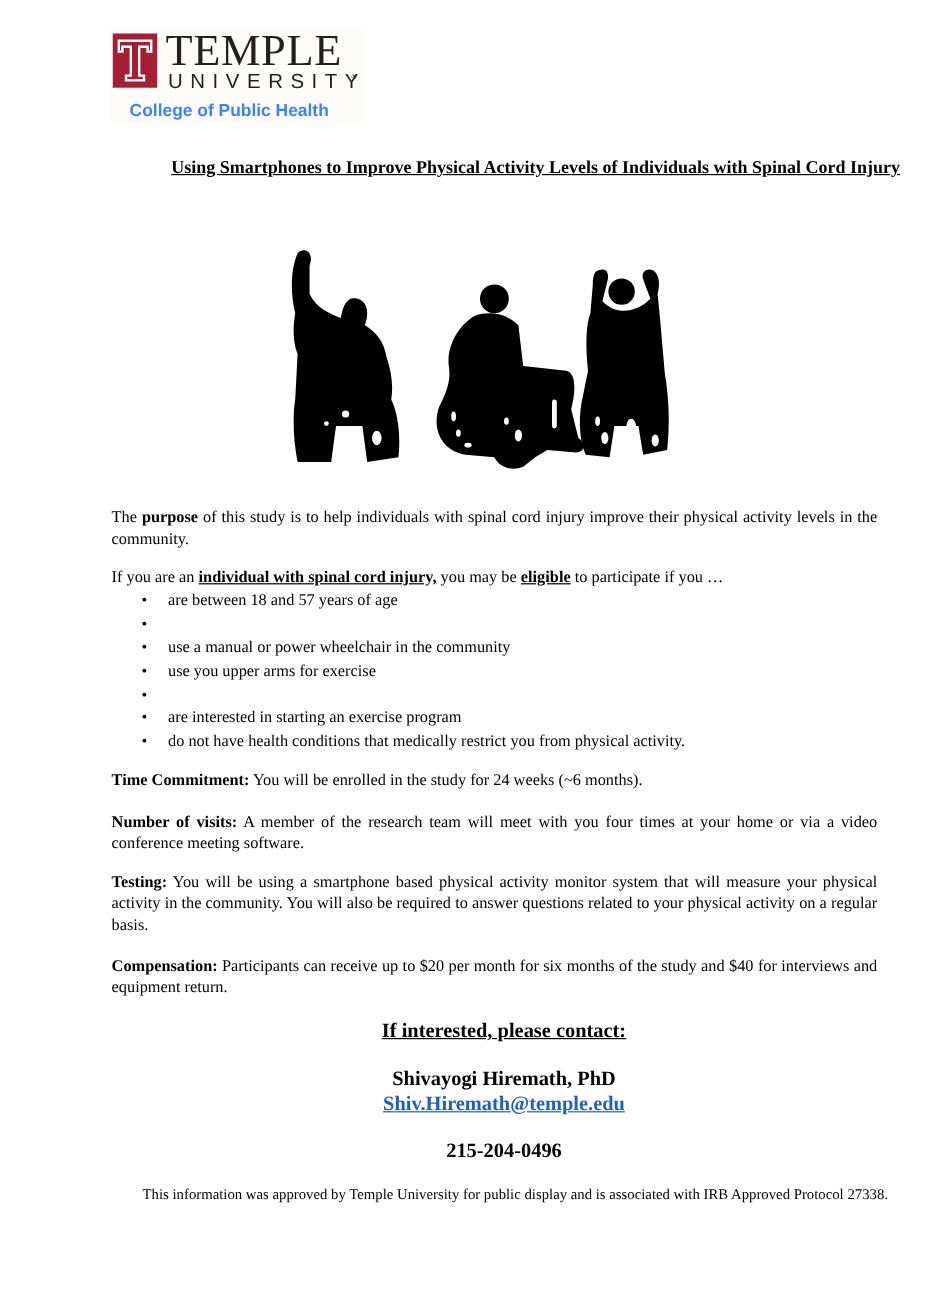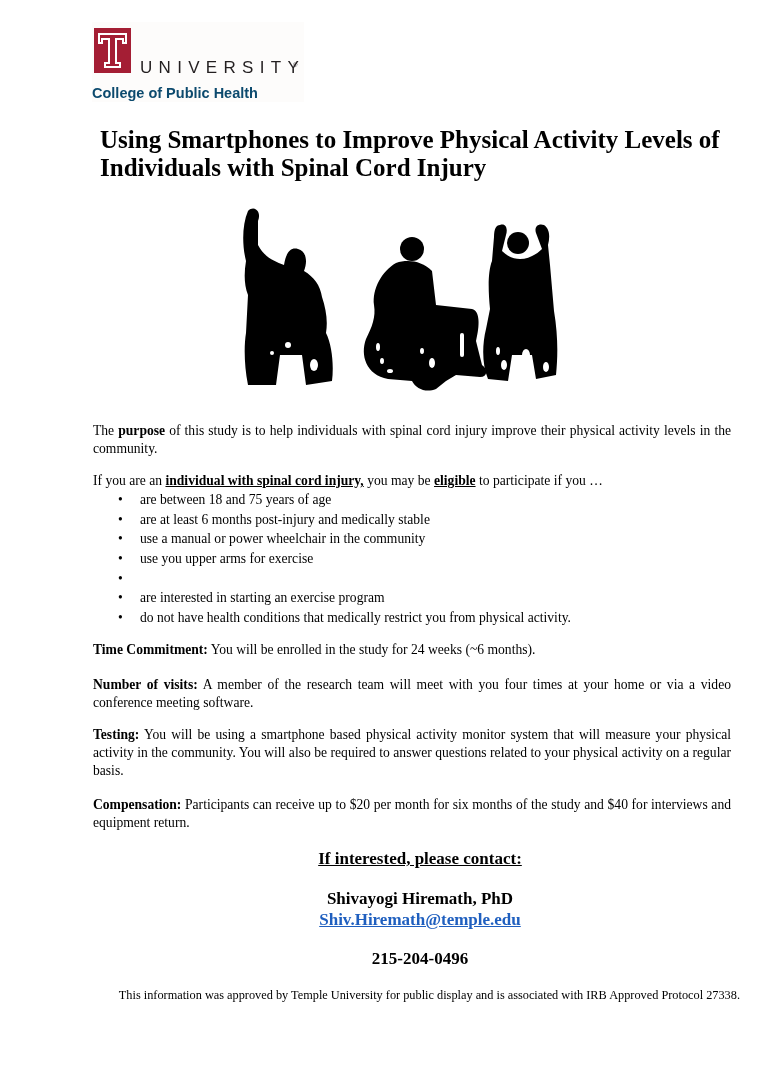--- a/index.html
+++ b/index.html
@@ -7,23 +7,23 @@
       width: 779px; height: 1080px; position: relative; overflow: hidden;
       font-family: "Liberation Serif", "DejaVu Serif", serif;
       color: #000;
     }
     .logo { position: absolute; left: 92px; top: 22px; width: 212px; height: 80px; background: #fdfcfb; }
     .logo-mark { position: absolute; left: 2px; top: 6px; width: 37px; height: 45px; background: #a41e34; }
     .logo-mark svg { display: block; }
     .logo-word { position: absolute; left: 46px; top: 2px; font-family: "Liberation Serif", serif; font-size: 37px; letter-spacing: 0.5px; color: #231f20; line-height: 37px; }
     .logo-univ { position: absolute; left: 48px; top: 38px; font-family: "Liberation Sans", sans-serif; font-size: 17px; letter-spacing: 6.3px; color: #231f20; line-height: 16px; }
     .logo-reg { position: absolute; left: 201px; top: 40px; font-size: 6px; font-family: "Liberation Sans", sans-serif; color: #231f20; }
-    .logo-college { position: absolute; left: 0px; top: 63px; font-family: "Liberation Sans", sans-serif; font-weight: bold; font-size: 14.5px; color: #0c4a6e; line-height: 16px; }
+    .logo-college { position: absolute; left: 16px; top: 63px; font-family: "Liberation Sans", sans-serif; font-weight: bold; font-size: 14.5px; color: #3b82f6; line-height: 16px; }
 
-    .title { position: absolute; left: 100px; top: 126px; width: 650px; text-align: left; font-weight: bold; font-size: 25px; line-height: 28px; }
+    .title { position: absolute; left: 100px; top: 126px; width: 650px; text-align: right; font-weight: bold; font-size: 15px; line-height: 28px; text-decoration: underline; }
 
     .figures { position: absolute; left: 236px; top: 205px; width: 330px; height: 190px; }
 
     .para { position: absolute; left: 93px; width: 638px; font-size: 13.6px; line-height: 18px; text-align: justify; }
     .para b, .para .u { font-weight: bold; }
     .para .u { text-decoration: underline; }
 
     .bullets { position: absolute; left: 93px; top: 491px; width: 638px; margin: 0; padding: 0; list-style: none; font-size: 13.6px; }
     .bullets li { position: relative; padding-left: 47px; height: 19.7px; line-height: 18px; }
     .bullets li .dot { position: absolute; left: 25px; top: 0; }
@@ -38,20 +38,21 @@
 </head>
 <body>
 
 <div class="logo">
   <div class="logo-mark">
     <svg width="37" height="45" viewBox="0 0 37 45">
       <rect x="0" y="0" width="37" height="45" fill="#a41e34"></rect>
       <path d="M5 6 H32 V15 H29 V11 H22 V35 H26 V39 H11 V35 H15 V11 H8 V15 H5 Z" fill="none" stroke="#ffffff" stroke-width="2"></path>
     </svg>
   </div>
+  <div class="logo-word">TEMPLE</div>
   <div class="logo-univ">UNIVERSITY</div>
   <div class="logo-reg">®</div>
   <div class="logo-college">College of Public Health</div>
 </div>
 
 <div class="title">Using Smartphones to Improve Physical Activity Levels of Individuals with Spinal Cord Injury</div>
 
 <div class="figures">
   <svg width="330" height="190" viewBox="0 0 330 190">
 
@@ -92,22 +93,22 @@
 
 <div class="para" style="top:422px;">
   <span>The </span><b>purpose</b><span> of this study is to help individuals with spinal cord injury improve their physical activity levels in the community.</span>
 </div>
 
 <div class="para" style="top:472px;">
   <span>If you are an </span><span class="u">individual with spinal cord injury,</span><span> you may be </span><span class="u">eligible</span><span> to participate if you …</span>
 </div>
 
 <ul class="bullets">
-  <li><span class="dot">•</span><span>are between 18 and 75 years of age</span></li>
-  <li><span class="dot">•</span><span>are at least 6 months post-injury and medically stable</span></li>
+  <li><span class="dot">•</span><span>are between 18 and 57 years of age</span></li>
+  <li><span class="dot">•</span></li>
   <li><span class="dot">•</span><span>use a manual or power wheelchair in the community</span></li>
   <li><span class="dot">•</span><span>use you upper arms for exercise</span></li>
   <li><span class="dot">•</span></li>
   <li><span class="dot">•</span><span>are interested in starting an exercise program</span></li>
   <li><span class="dot">•</span><span>do not have health conditions that medically restrict you from physical activity.</span></li>
 </ul>
 
 <div class="para" style="top:641px;">
   <b>Time Commitment:</b><span> You will be enrolled in the study for 24 weeks (~6 months).</span>
 </div>

